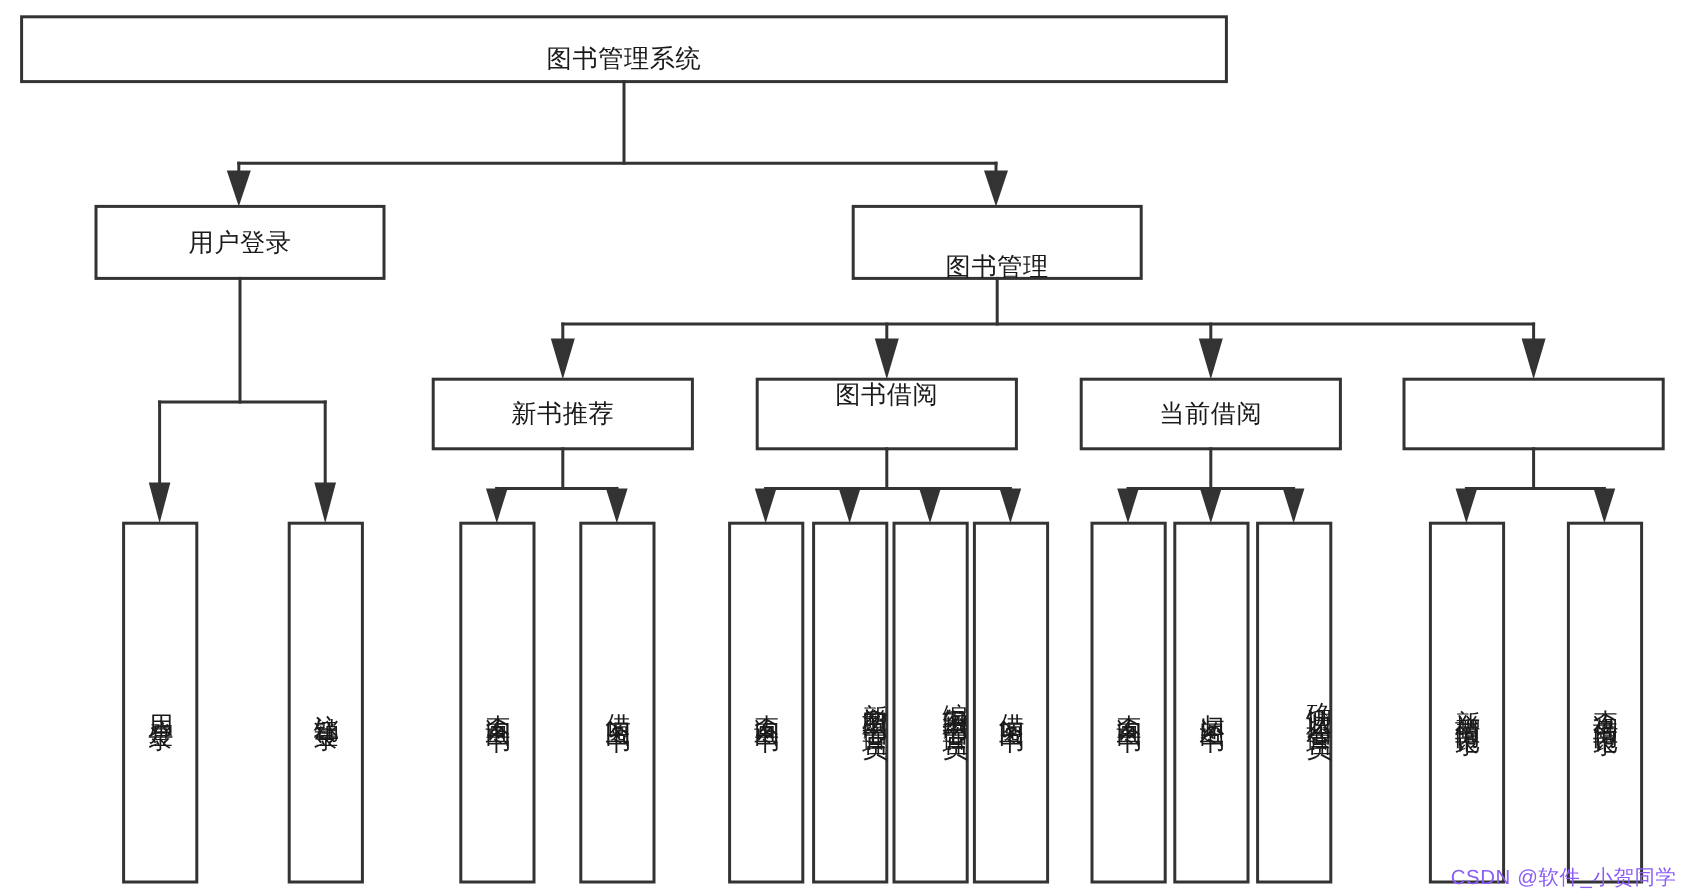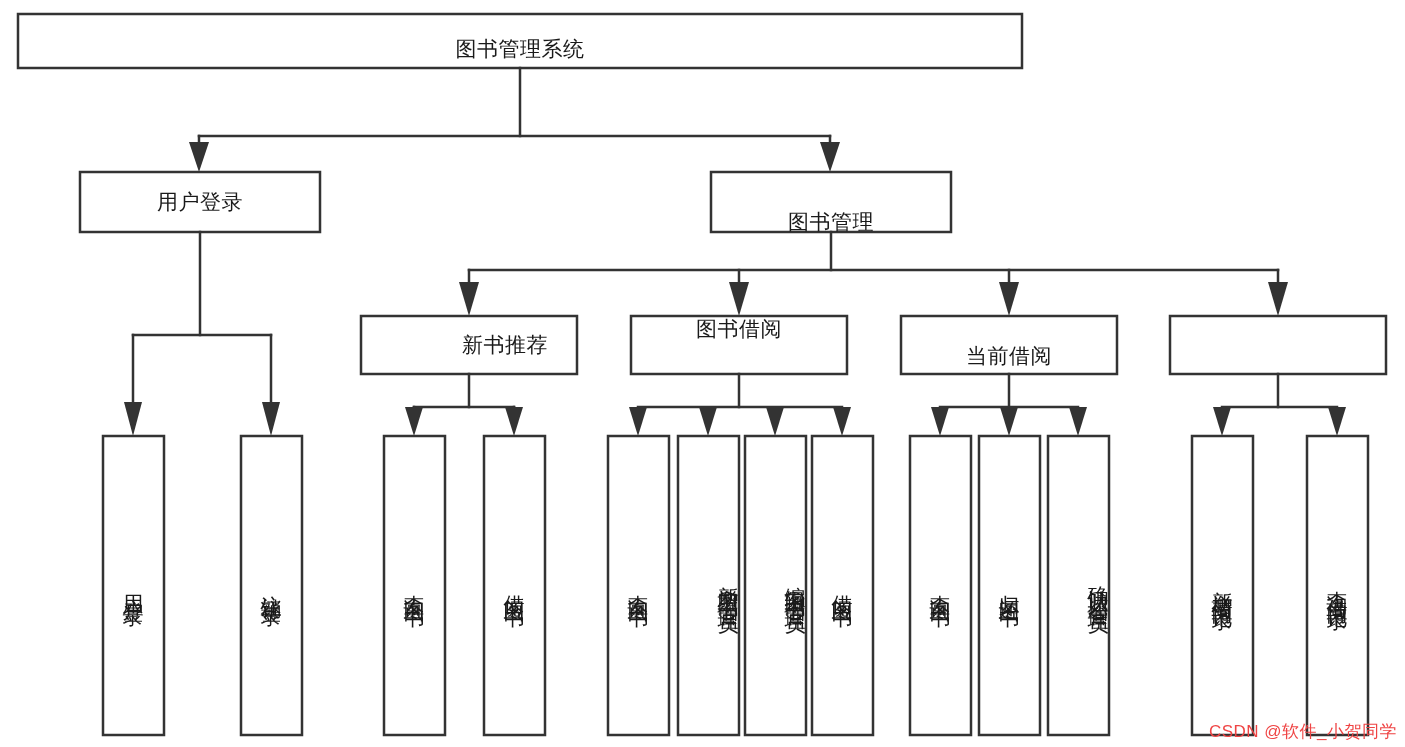--- a/index.html
+++ b/index.html
@@ -67,21 +67,21 @@
     pointer-events: none;
   }
   .node-label-v.center {
     align-items: center;
   }
   .watermark {
     position: absolute;
     right: 8px;
     bottom: 4px;
     font-size: 17px;
-    color: #ef4444;
+    color: #8b5cf6;
     letter-spacing: 0.5px;
     white-space: nowrap;
     pointer-events: none;
   }
 </style>
 </head>
 <body>
 
 <div id="diagram-root">
 
@@ -167,23 +167,23 @@
     <rect class="node-box" x="1192" y="436" width="61" height="299"></rect>
     <rect class="node-box" x="1307" y="436" width="61" height="299"></rect>
 
   </svg>
 
   <div class="node-label-h" style="left:18px; top:14px; width:1004px; height:70px;">图书管理系统</div>
 
   <div class="node-label-h" style="left:80px; top:172px; width:240px; height:60px;">用户登录</div>
   <div class="node-label-h" style="left:711px; top:172px; width:240px; height:60px;margin-top:20px;">图书管理</div>
 
-  <div class="node-label-h" style="left:361px; top:316px; width:216px; height:58px;padding-left:36px;">新书推荐</div>
+  <div class="node-label-h" style="left:361px; top:316px; width:216px; height:58px;">新书推荐</div>
   <div class="node-label-h" style="left:631px; top:300px; width:216px; height:58px;">图书借阅</div>
-  <div class="node-label-h" style="left:901px; top:316px; width:216px; height:58px;margin-top:11px;">当前借阅</div>
+  <div class="node-label-h" style="left:901px; top:316px; width:216px; height:58px;">当前借阅</div>
 
   <div class="node-label-v center" style="left:103px; top:436px; width:61px; height:299px;">用户登录</div>
   <div class="node-label-v center" style="left:241px; top:436px; width:61px; height:299px;">注销登录</div>
 
   <div class="node-label-v center" style="left:384px; top:436px; width:61px; height:299px;">查询图书</div>
   <div class="node-label-v center" style="left:484px; top:436px; width:61px; height:299px;">借阅图书</div>
 
   <div class="node-label-v center" style="left:608px; top:436px; width:61px; height:299px;">查询图书</div>
   <div class="node-label-v" style="left:678px; top:444px; width:61px; height:285px;">新增图书（管理员）</div>
   <div class="node-label-v" style="left:745px; top:444px; width:61px; height:285px;">编辑图书（管理员）</div>

